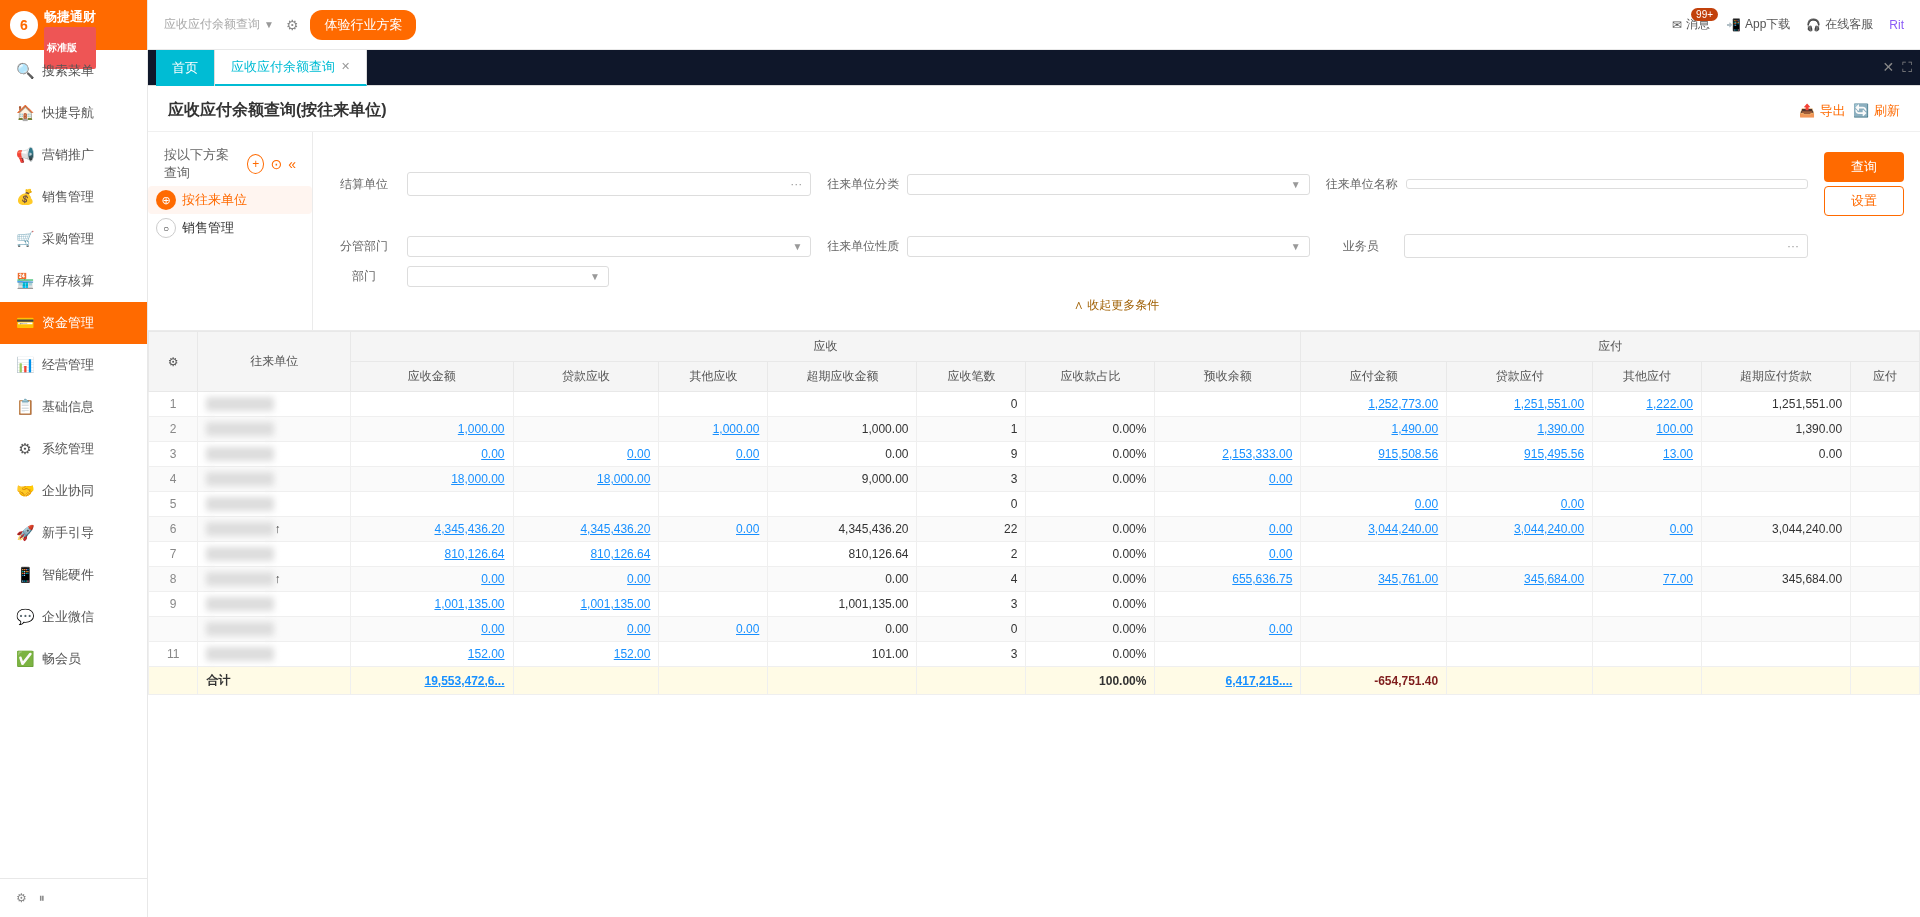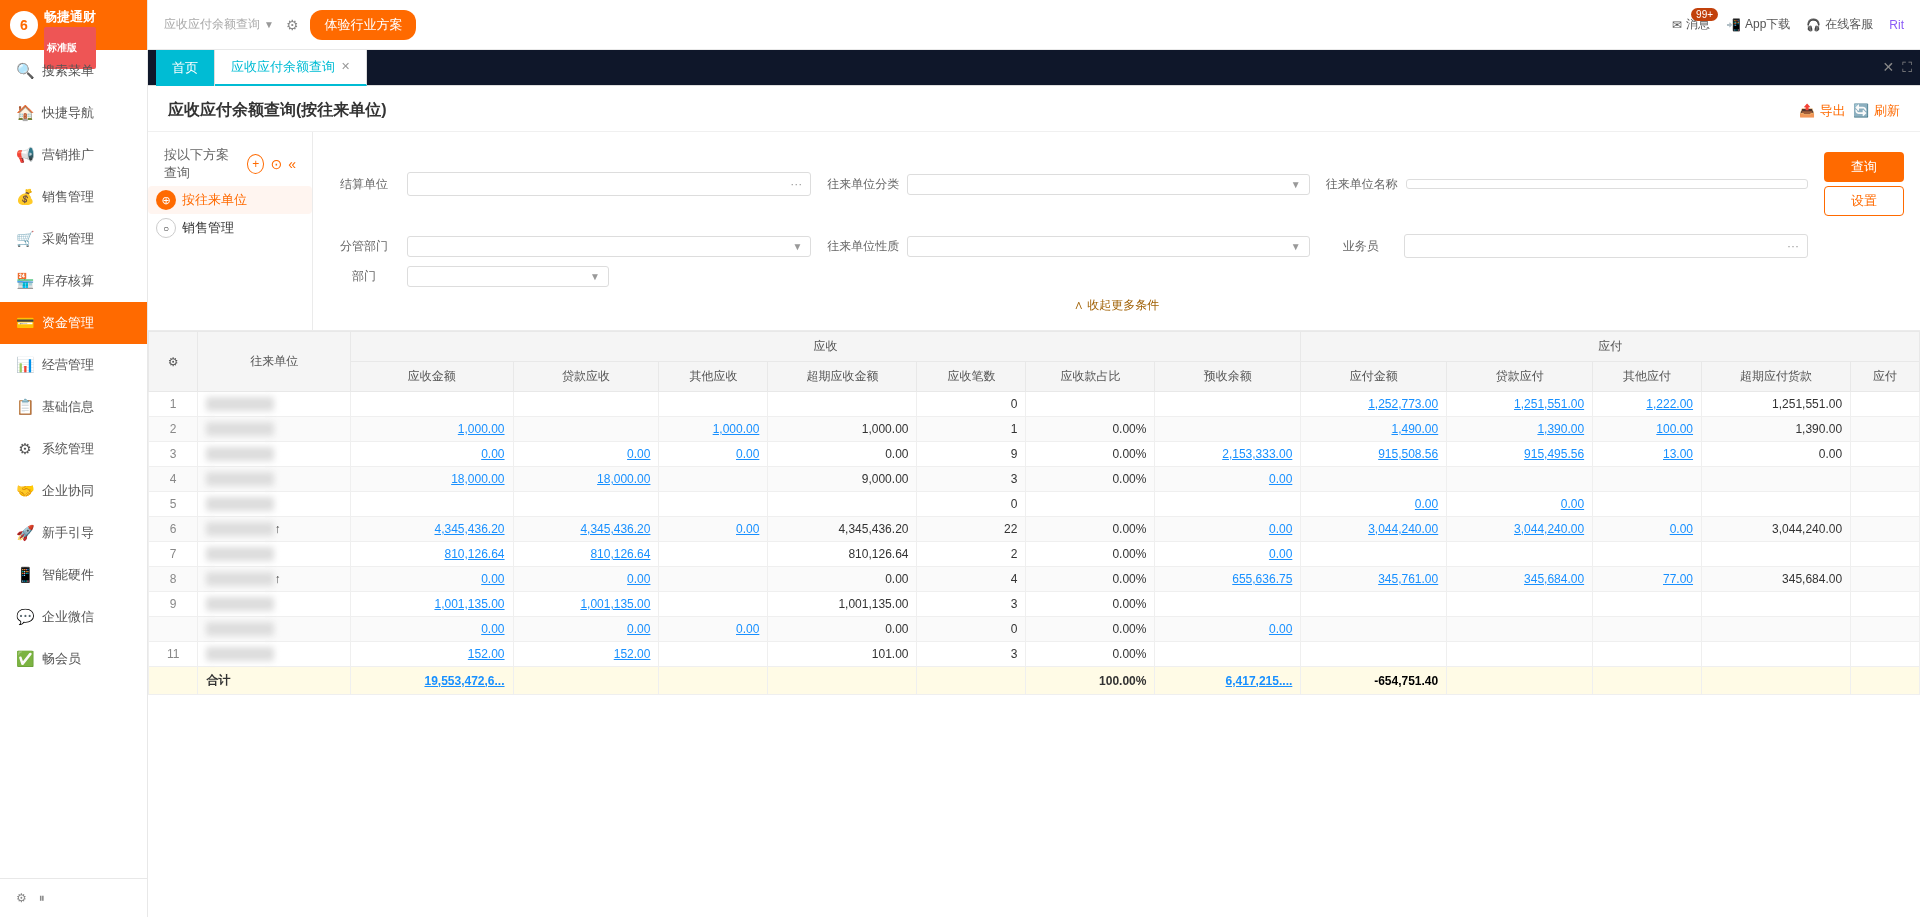--- a/index.html
+++ b/index.html
@@ -564,21 +564,21 @@
           <tr class="footer-row">
             <td></td>
             <td>合计</td>
             <td><span class="cell-link">19,553,472,6...</span></td>
             <td></td>
             <td></td>
             <td></td>
             <td></td>
             <td>100.00%</td>
             <td><span class="cell-link">6,417,215....</span></td>
-            <td><span style="color:#000000;">-654,751.40</span></td>
+            <td><span style="color:#7f1d1d;">-654,751.40</span></td>
             <td></td>
             <td></td>
             <td></td>
             <td></td>
           </tr>
         </tfoot>
       </table>
     </div>
 
   </div>

